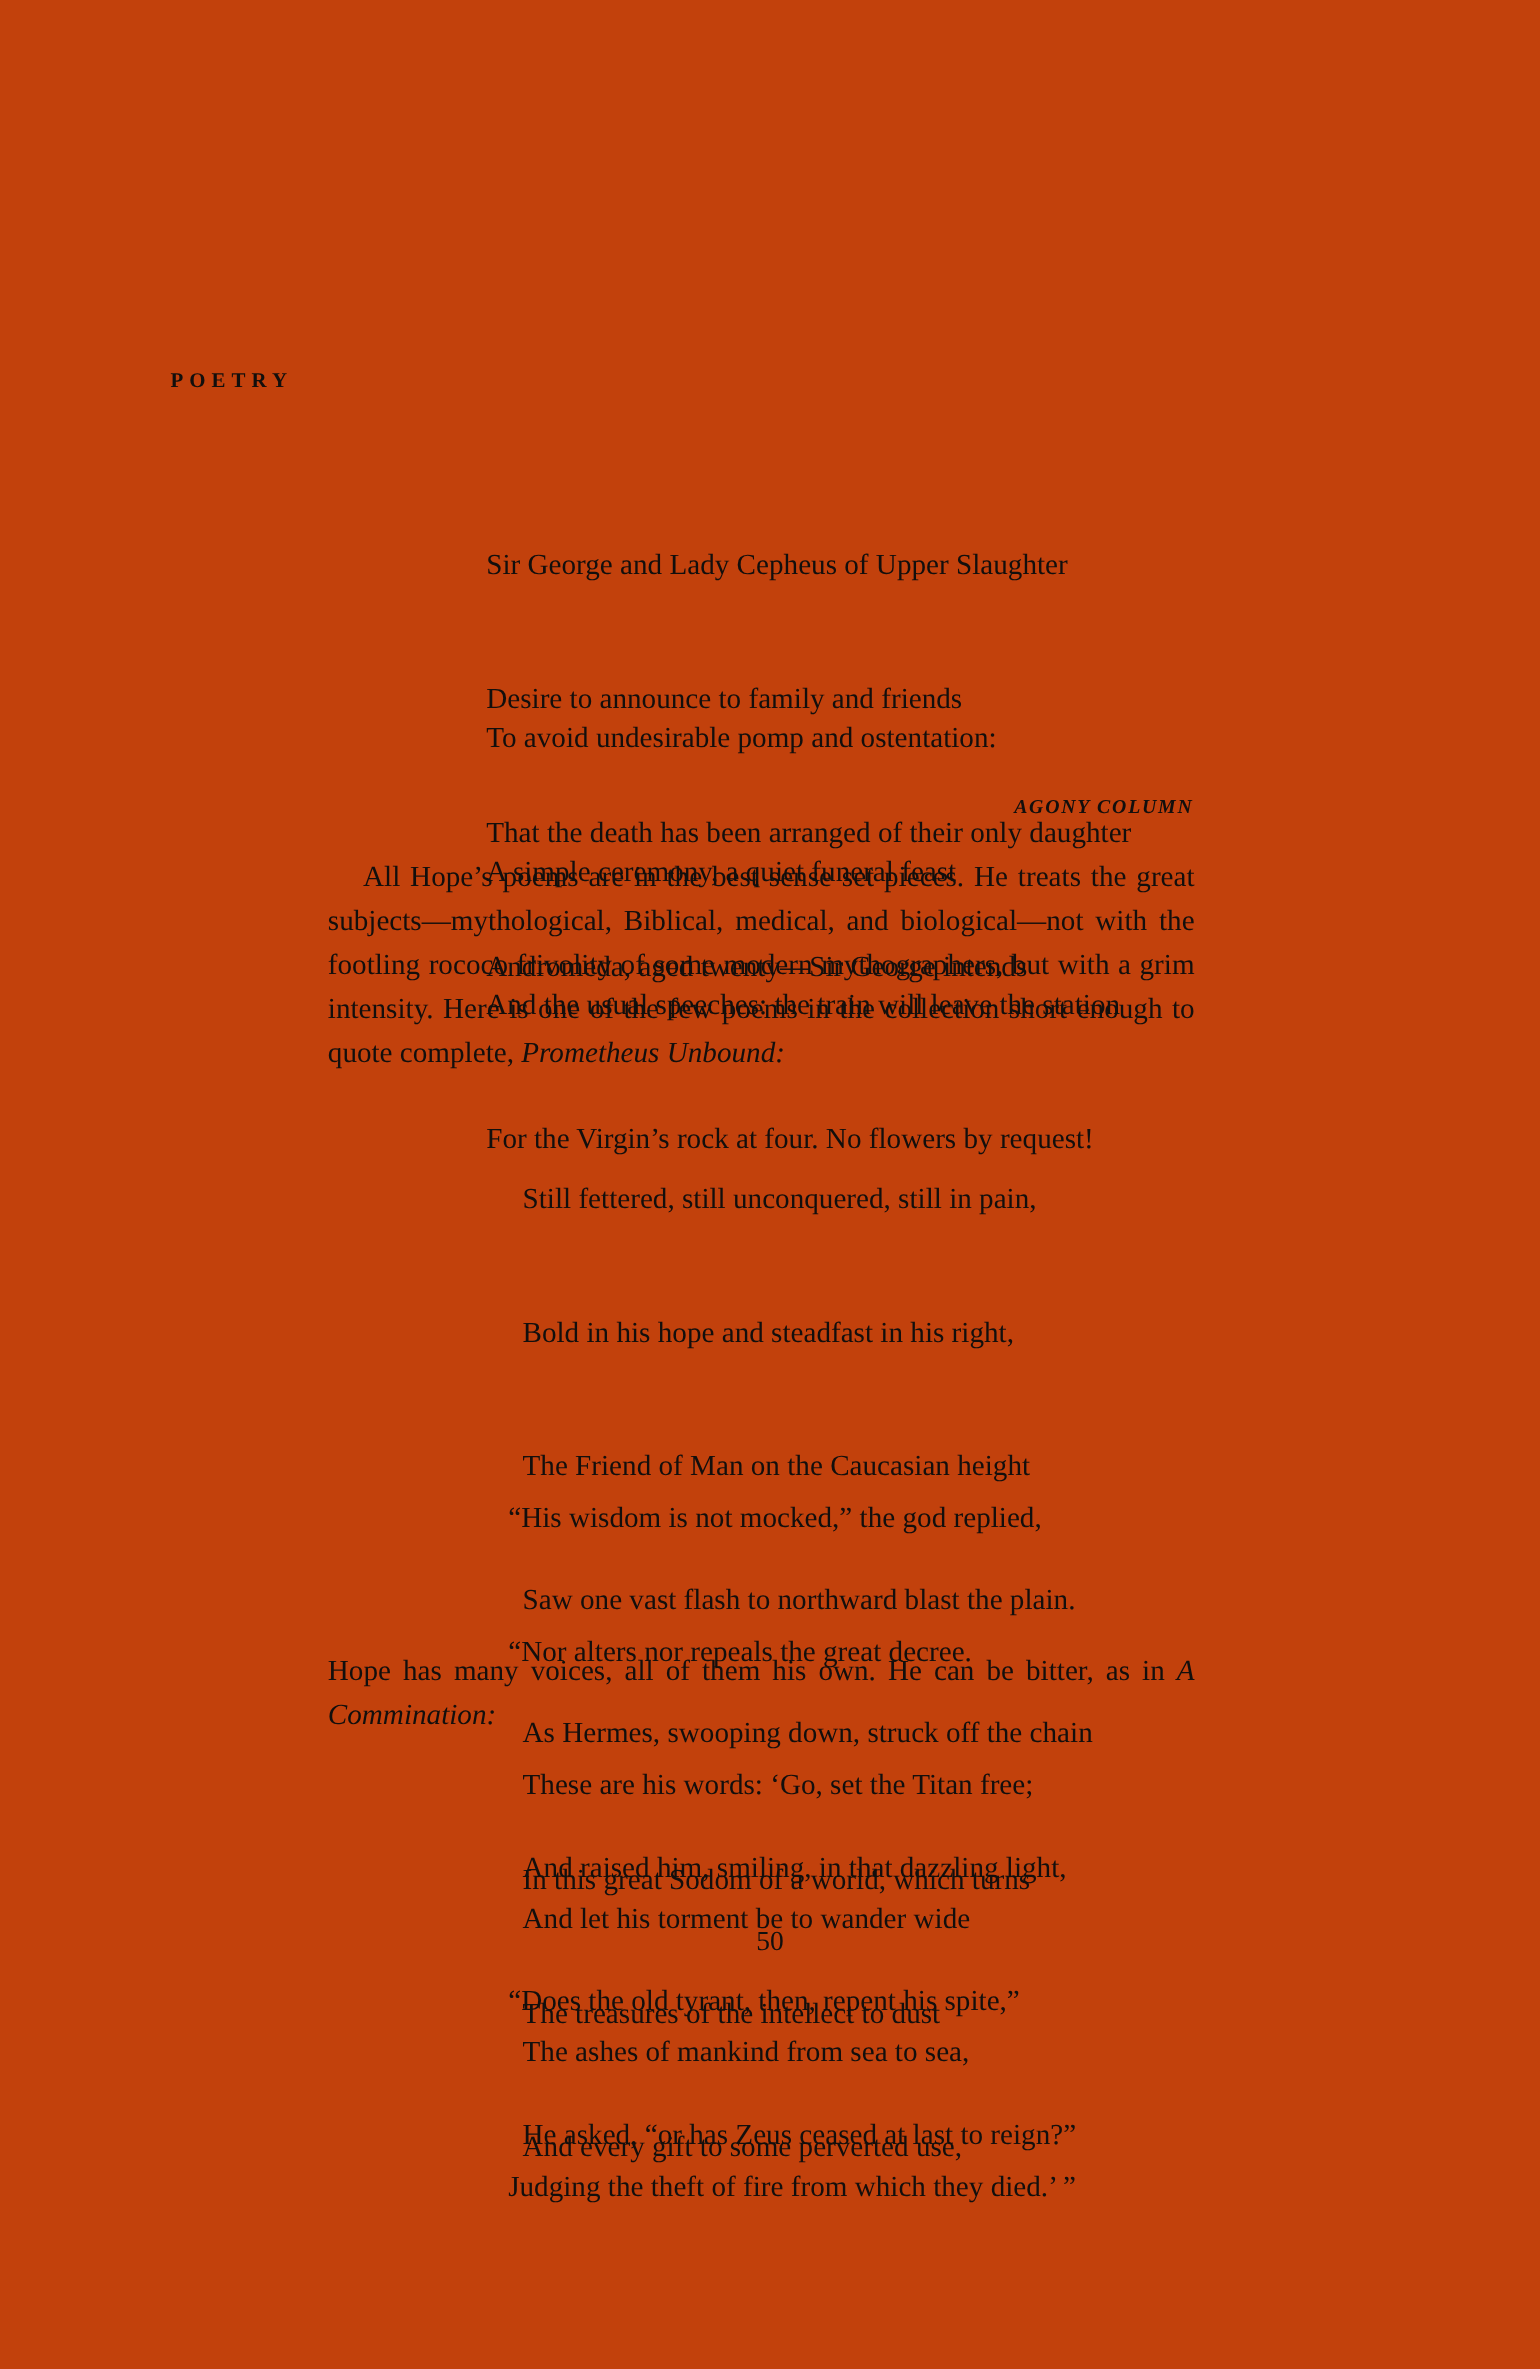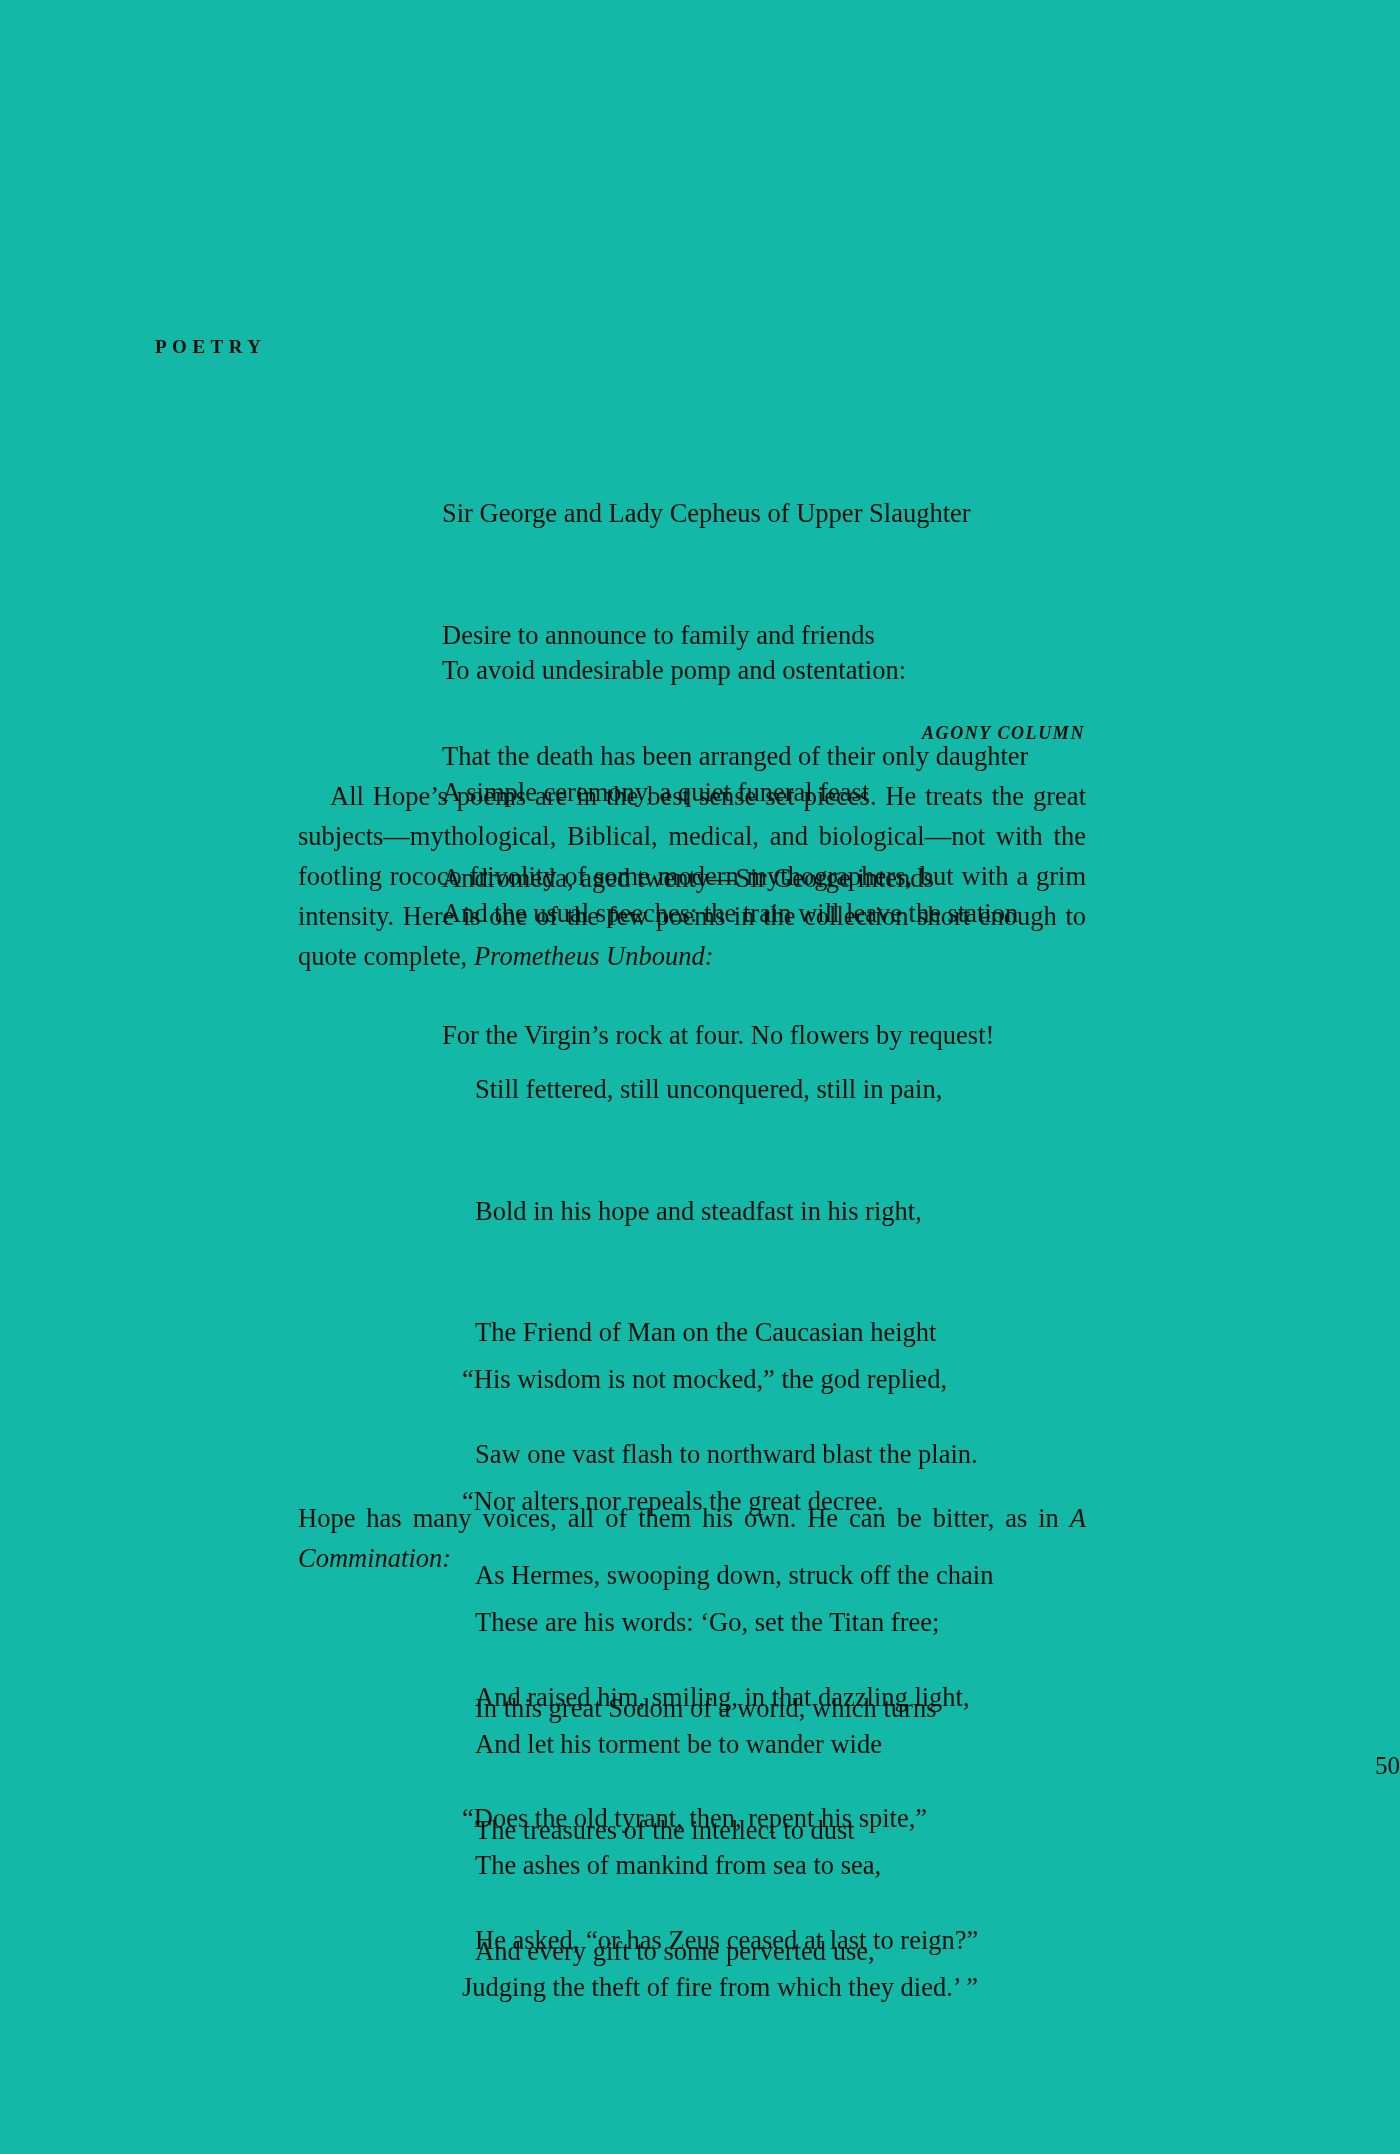--- a/index.html
+++ b/index.html
@@ -7,21 +7,21 @@
     margin: 0;
     padding: 0;
     background: #ffffff;
   }
 
   .page {
     position: relative;
     width: 1400px;
     height: 2154px;
     margin: 0 auto;
-    background: #14b8a6;
+    background: #c2410c;
     color: #120f0d;
     font-family: "Liberation Serif", "DejaVu Serif", serif;
     overflow: hidden;
   }
 
   
   .running-head {
     position: absolute;
     left: 155px;
     top: 336px;
@@ -81,21 +81,21 @@
   .prose i, .verse i {
     font-style: italic;
   }
 
   
   .folio {
     position: absolute;
     left: 0;
     top: 1752px;
     width: 1400px;
-    text-align: right;
+    text-align: center;
     font-size: 25px;
     font-variant-numeric: oldstyle-nums;
     font-feature-settings: "onum" 1;
   }
 </style>
 </head>
 <body>
 
 <div class="page">
 

